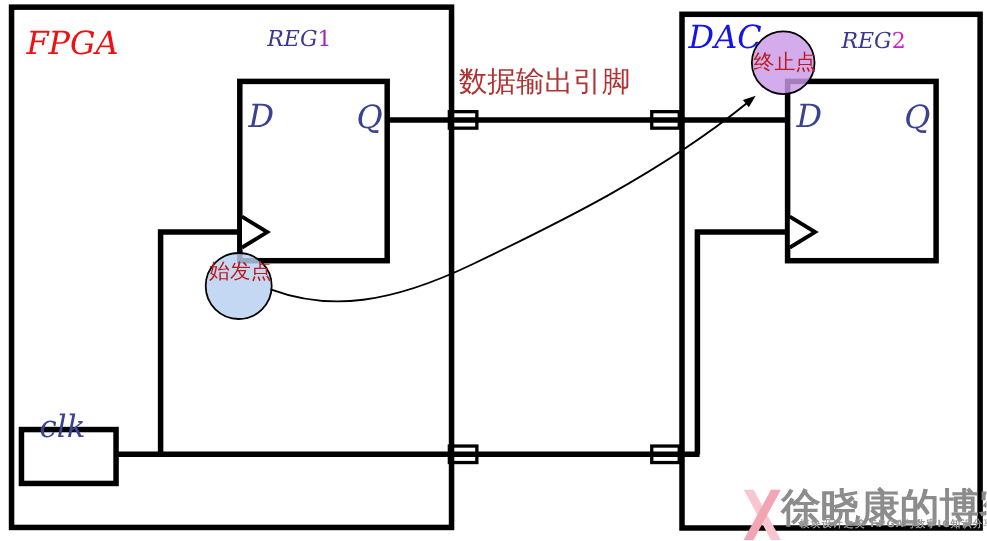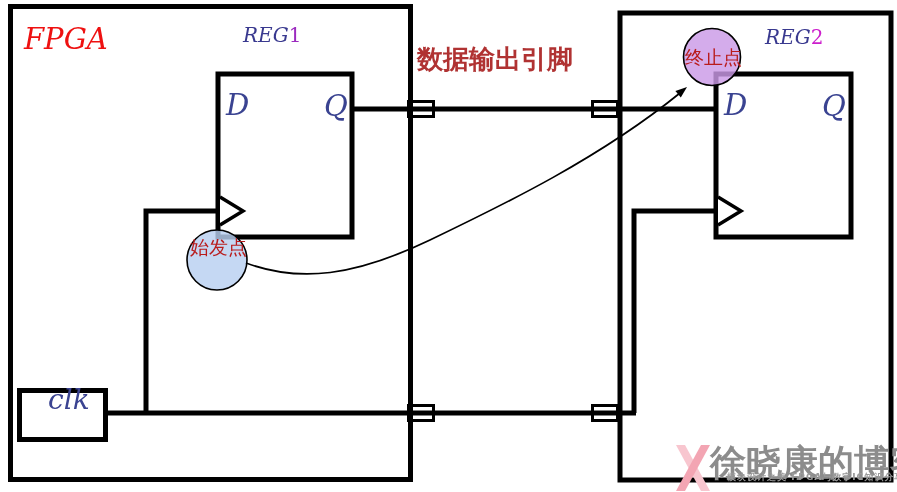--- a/index.html
+++ b/index.html
@@ -16,24 +16,24 @@
   .reg1-lbl{left:243px; top:25px;}
   .reg2-lbl{left:741px; top:27px;margin-left:24px;}
   .reg-num{font-style:normal;}
   .reg1-num{color:#9c2bbf;}
   .reg2-num{color:#cc1ecc;}
   .port{font-size:29px; color:#3a4391;}
   .d1{left:226px; top:91px;}
   .q1{left:324px; top:92px;}
   .d2{left:724px; top:91px;}
   .q2{left:822px; top:92px;}
-  .clk-lbl{left:36px; top:386px; font-size:28px; color:#3a4391;margin-left:12px;}
+  .clk-lbl{left:36px; top:374px; font-size:28px; color:#3a4391;}
   .cn{font-family:"DejaVu Sans", sans-serif;}
   .pin-lbl{font-size:26px; color:#b03232; font-weight:500;}
-  .data-pin-lbl{left:417px; top:46px;font-weight:bold;}
+  .data-pin-lbl{left:417px; top:62px;}
   .clock-pin-lbl{left:411px; top:363px;}
   .pt-lbl{font-size:19px; color:#b91c1c;}
   .start-pt-lbl{left:190px; top:238px;}
   .end-pt-lbl{left:685px; top:48px;}
   .wm-title{left:710px; top:445px; font-size:36px; font-weight:bold;
     color:#8c8c8c; font-family:"DejaVu Sans", sans-serif; letter-spacing:0px;}
   .wm-tagline{left:727px; top:473px; font-size:9px; font-weight:bold;
     color:#9a9a9a; font-family:"DejaVu Sans", sans-serif; letter-spacing:1px;}
   .wm-logo{position:absolute; left:676px; top:445px;}
 </style>
@@ -75,20 +75,21 @@
 
   <div class="lbl math fpga-lbl">FPGA</div>
 
   <div class="lbl math reg-lbl reg1-lbl"><span>REG</span><span class="reg-num reg1-num">1</span></div>
 
   <div class="lbl math port d1">D</div>
   <div class="lbl math port q1">Q</div>
 
   <div class="lbl math clk-lbl">clk</div>
 
+  <div class="lbl math dac-lbl">DAC</div>
 
   <div class="lbl math reg-lbl reg2-lbl"><span>REG</span><span class="reg-num reg2-num">2</span></div>
 
   <div class="lbl math port d2">D</div>
   <div class="lbl math port q2">Q</div>
 
   <div class="lbl cn pin-lbl data-pin-lbl">数据输出引脚</div>
 
   <div class="lbl cn pt-lbl start-pt-lbl">始发点</div>
   <div class="lbl cn pt-lbl end-pt-lbl">终止点</div>

